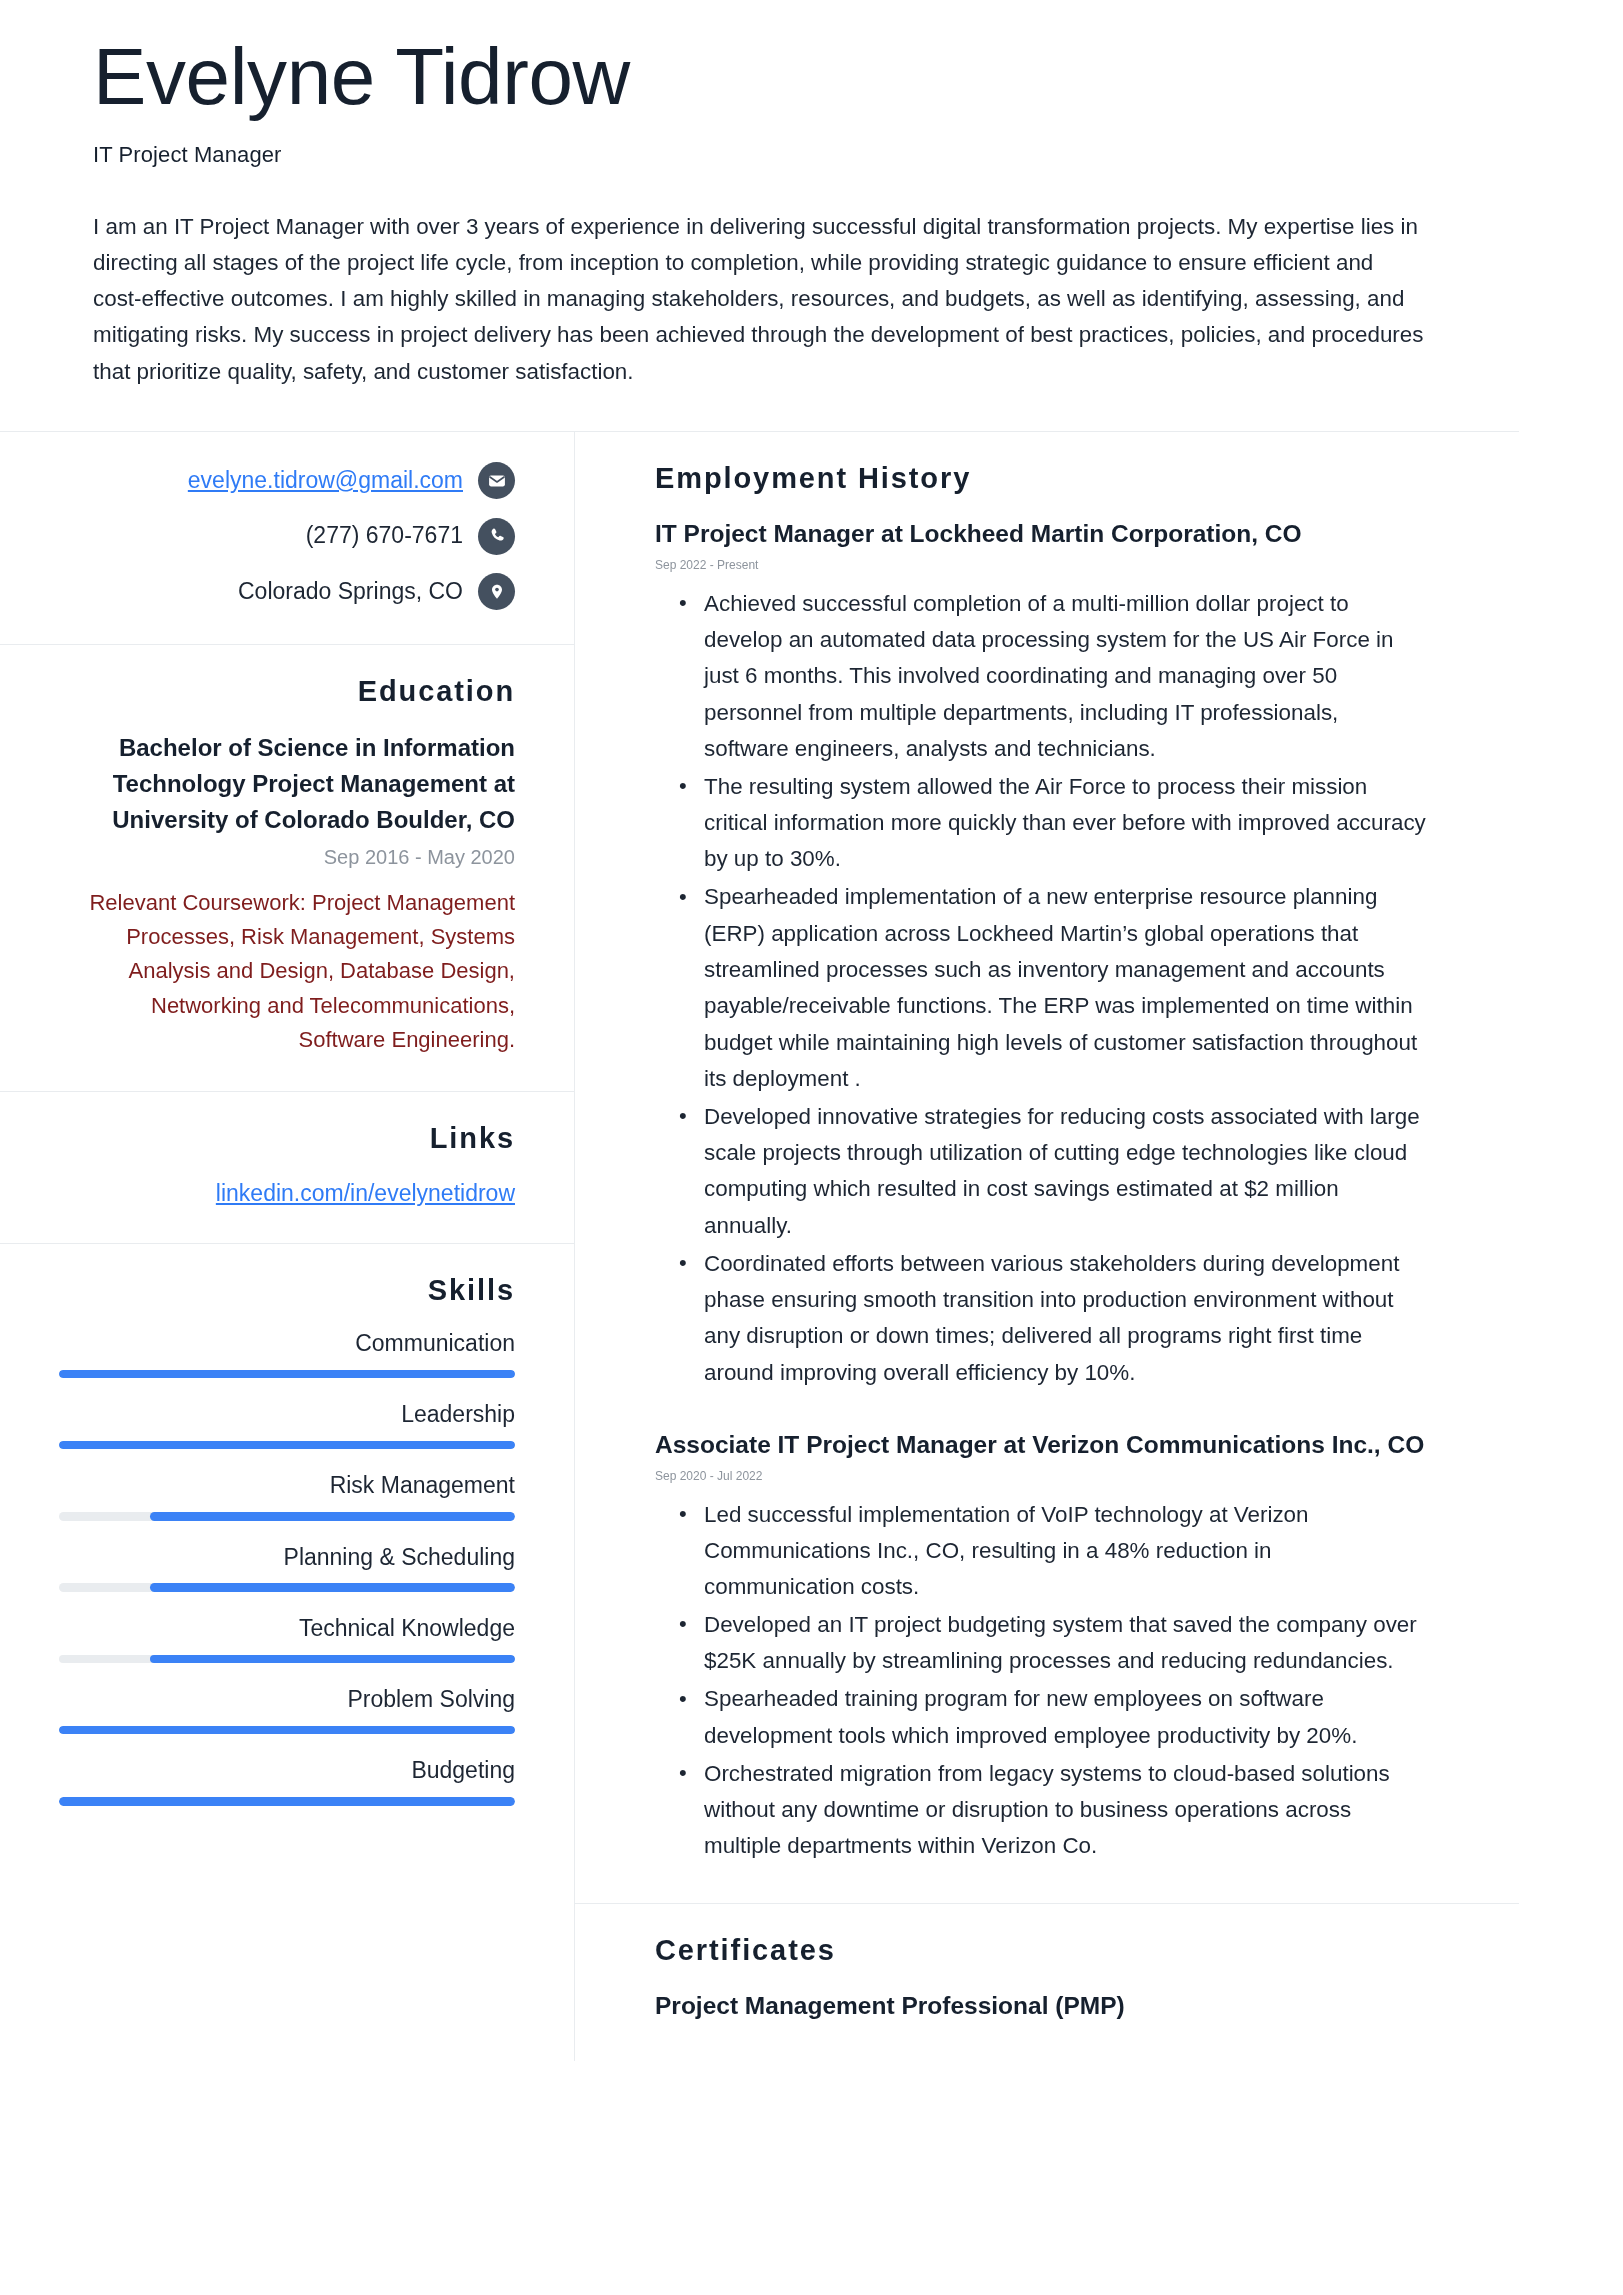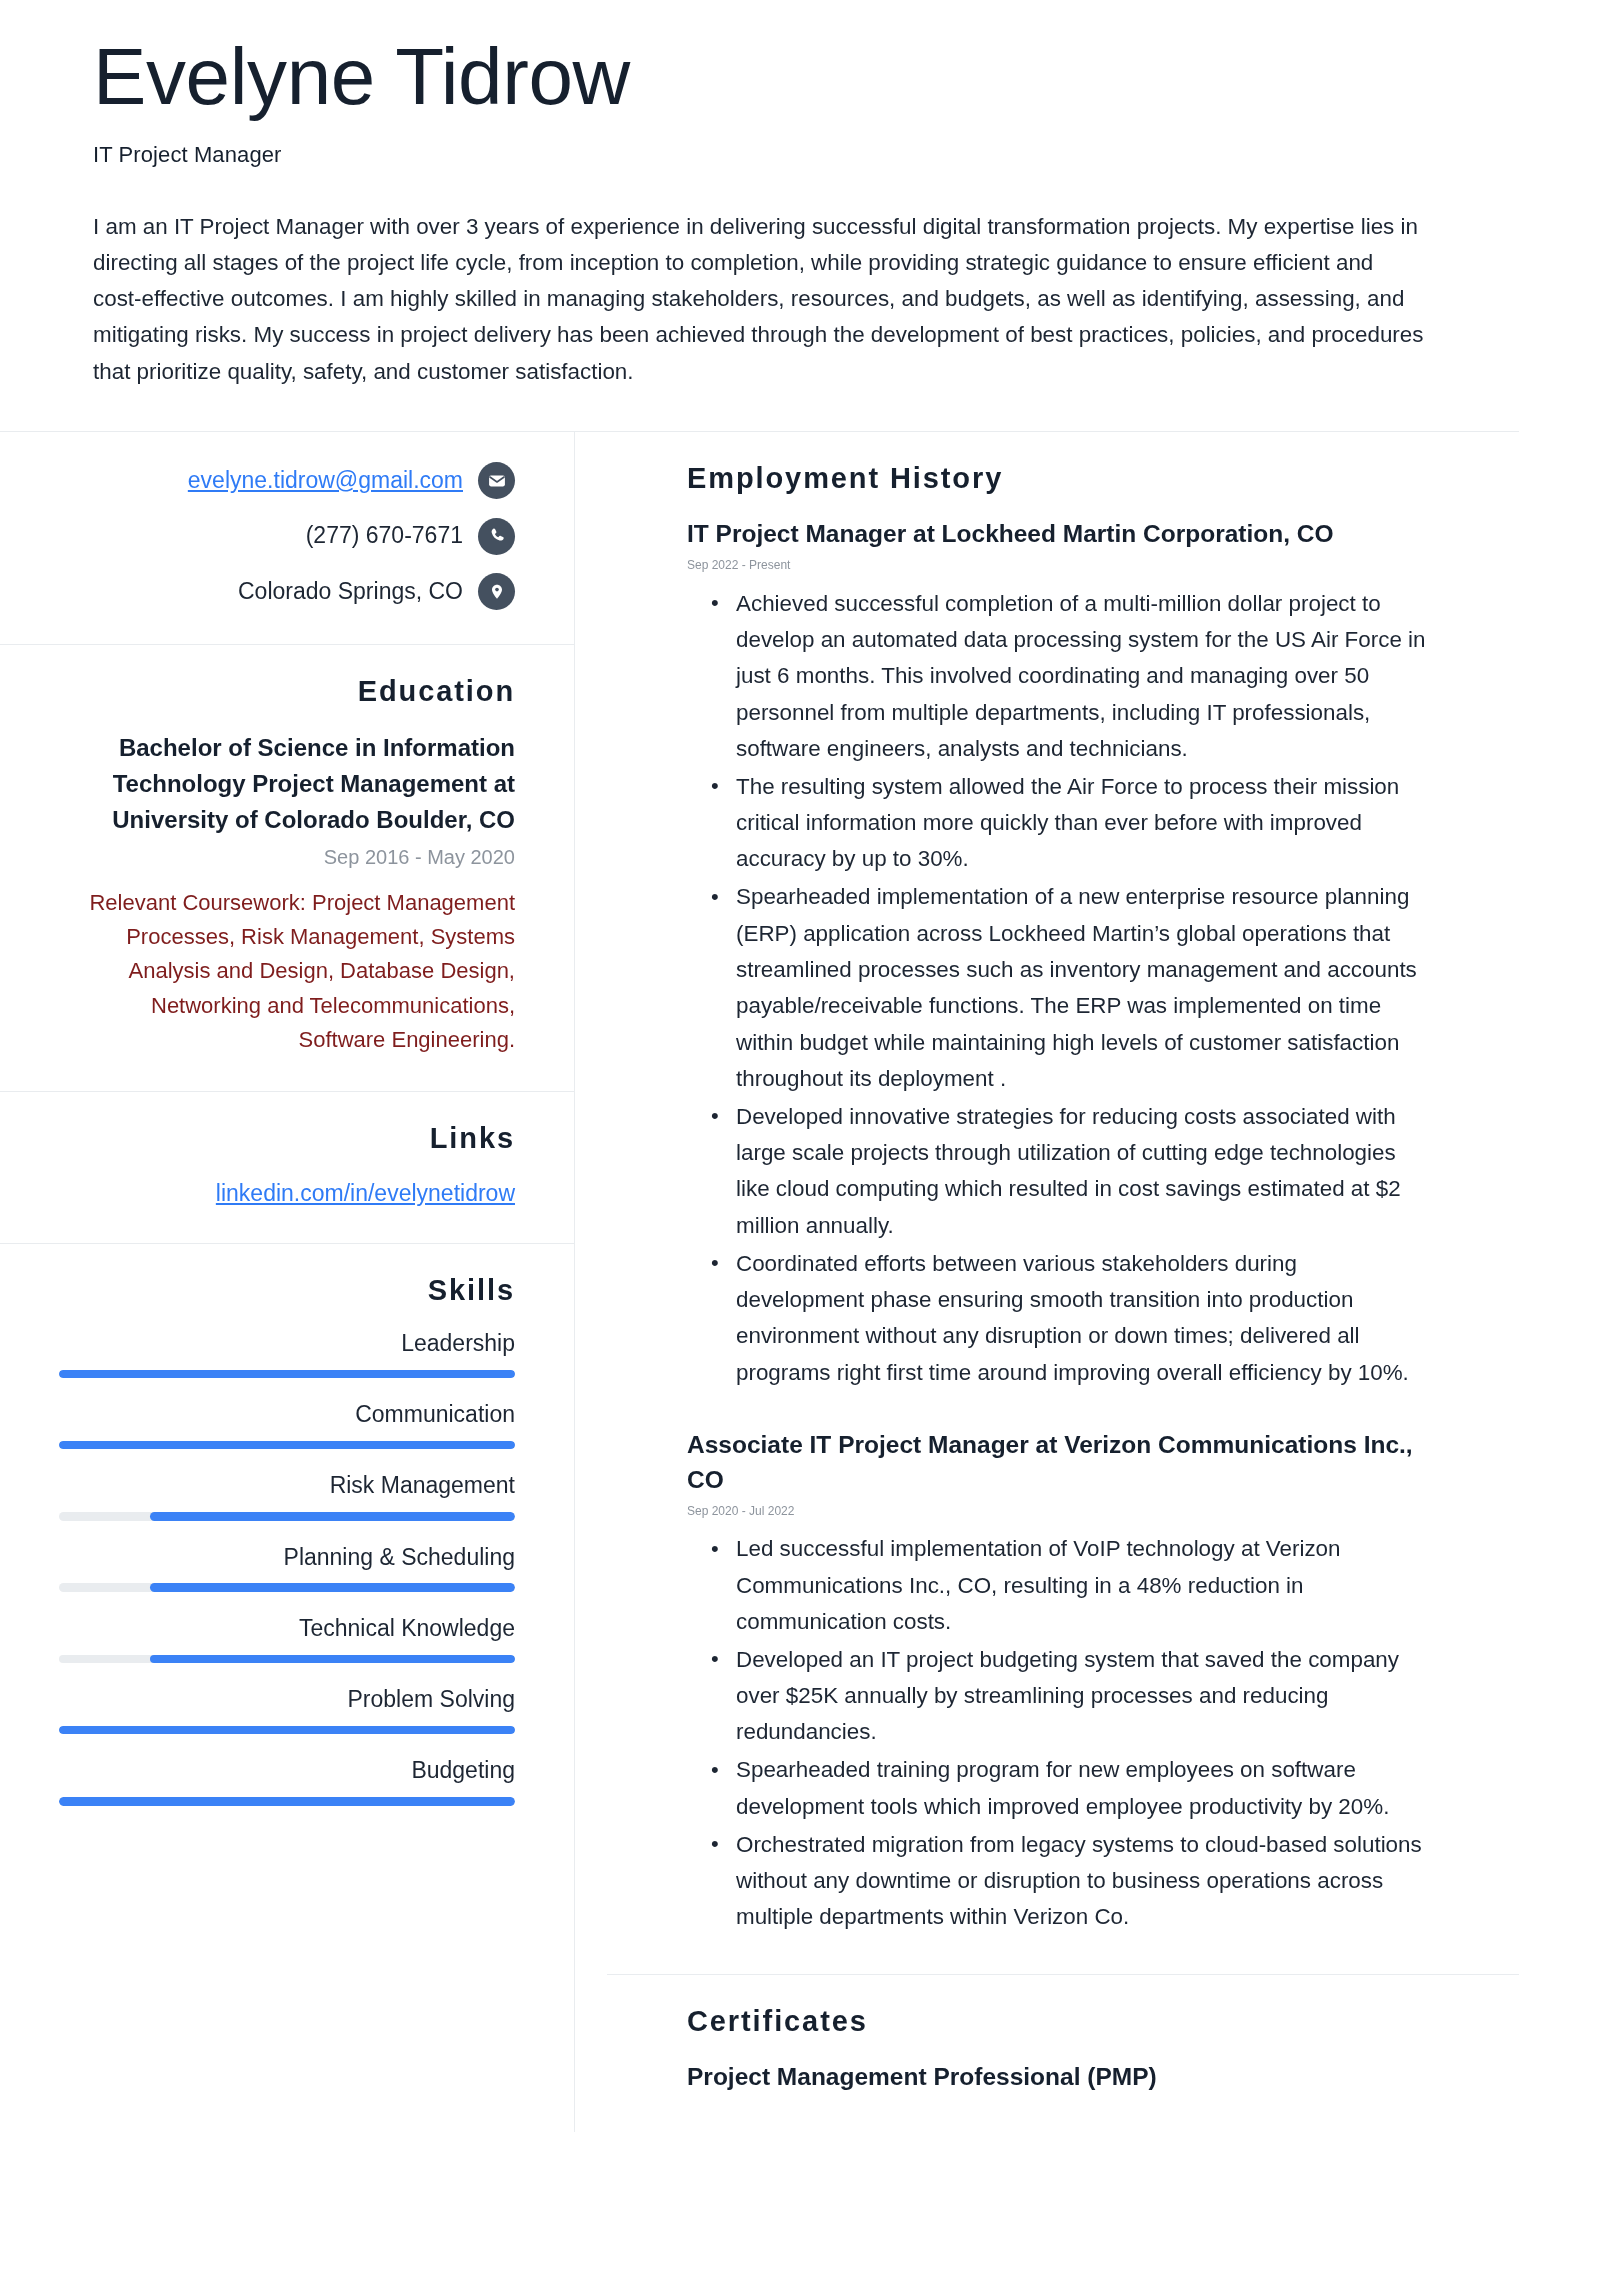--- a/index.html
+++ b/index.html
@@ -50,21 +50,20 @@
     color: #1d2633;
     max-width: 1438px;
     padding-bottom: 41px;
   }
 
   
   .body-wrap {
     display: flex;
     align-items: stretch;
     border-top: 1.7px solid #e9ecef;
-    gap: 32px;
   }
 
   .col-left {
     width: 575px;
     flex: 0 0 575px;
     border-right: 1.7px solid #e9ecef;
   }
 
   .col-right {
     flex: 1 1 auto;
@@ -287,27 +286,27 @@
 
       <div class="lblock">
         <div class="side-heading">Links</div>
         <div class="link-item">linkedin.com/in/evelynetidrow</div>
       </div>
 
       <div class="lblock">
         <div class="side-heading">Skills</div>
         <div id="skills-list">
             <div class="skill">
+              <div class="skill-name">Communication</div>
+              <div class="skill-track">
+                <div class="skill-fill" style="width: 100%; background: rgb(59, 130, 246);"></div>
+              </div>
+            </div>
+            <div class="skill">
               <div class="skill-name">Leadership</div>
-              <div class="skill-track">
-                <div class="skill-fill" style="width: 100%; background: rgb(59, 130, 246);"></div>
-              </div>
-            </div>
-            <div class="skill">
-              <div class="skill-name">Communication</div>
               <div class="skill-track">
                 <div class="skill-fill" style="width: 100%; background: rgb(59, 130, 246);"></div>
               </div>
             </div>
             <div class="skill">
               <div class="skill-name">Risk Management</div>
               <div class="skill-track">
                 <div class="skill-fill" style="width: 80%; background: rgb(59, 130, 246);"></div>
               </div>
             </div>

